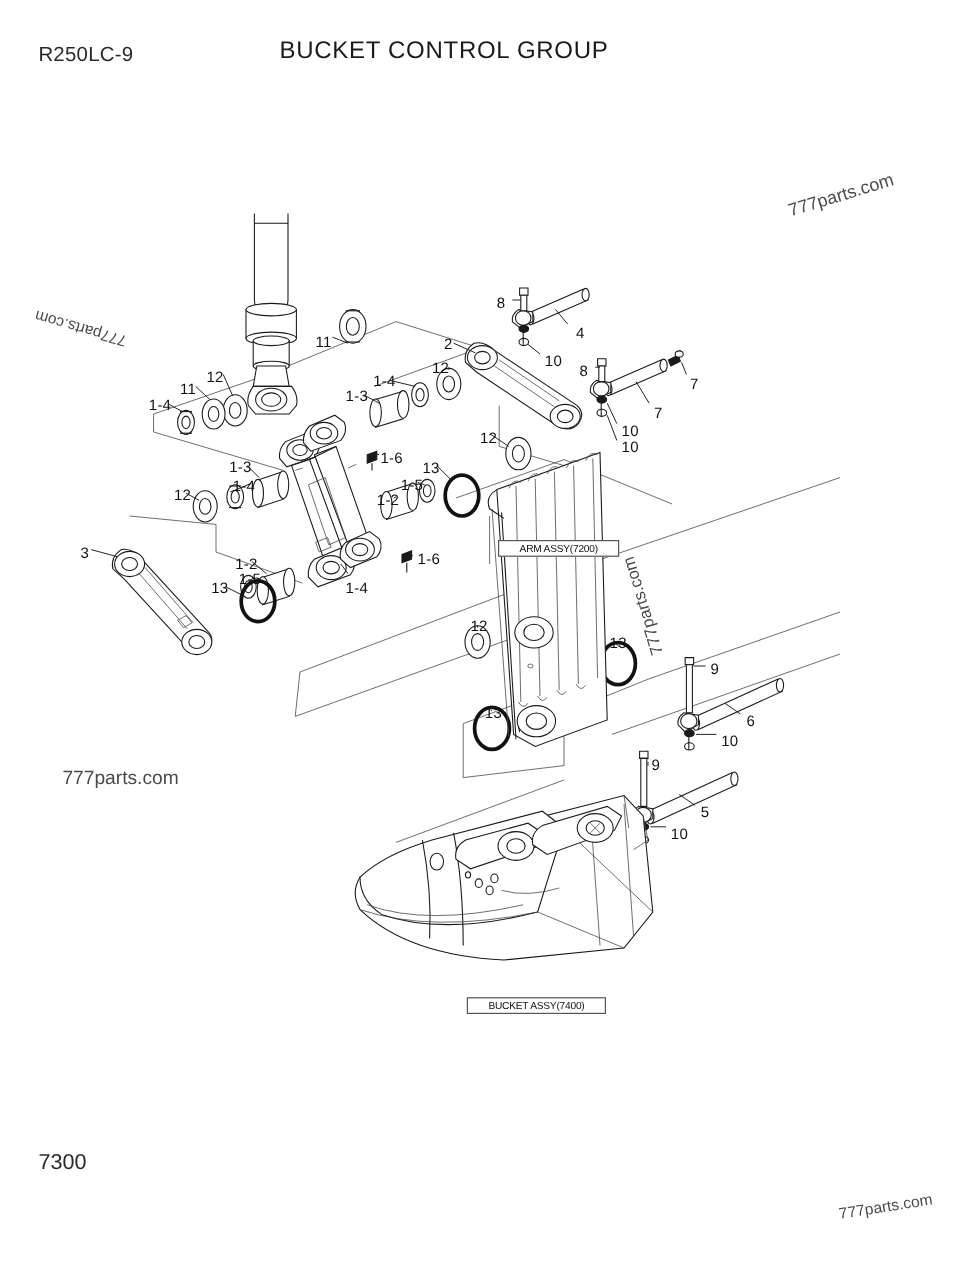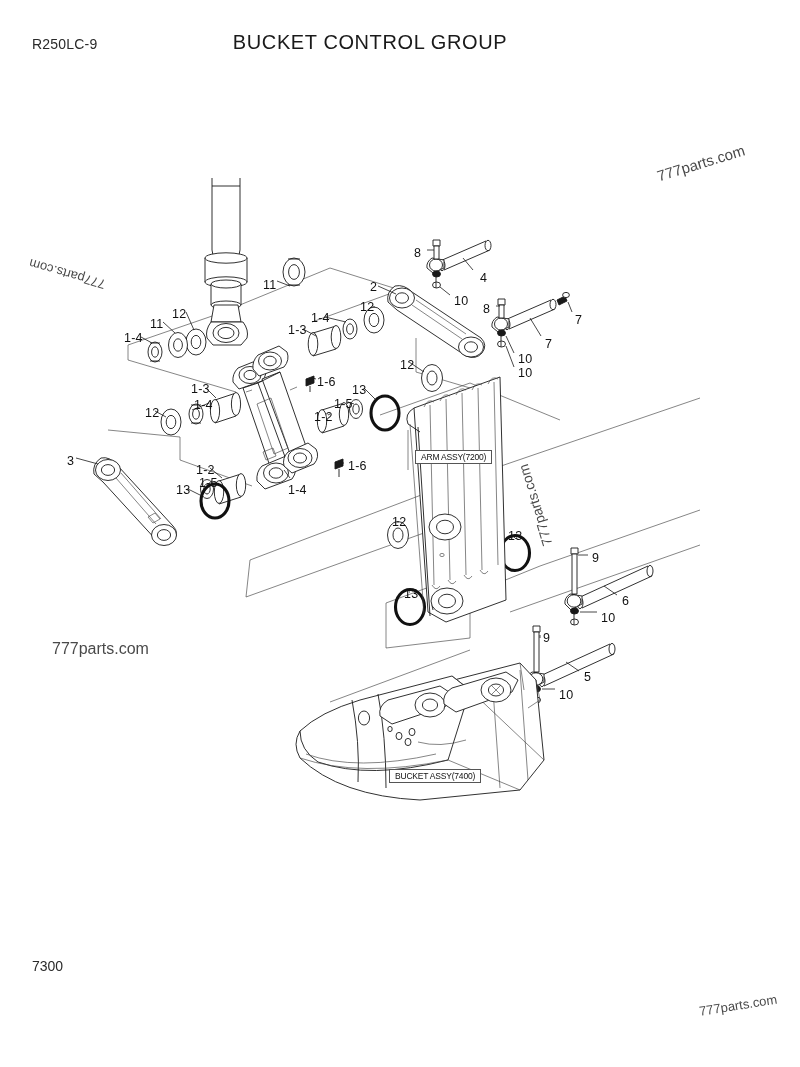--- a/index.html
+++ b/index.html
@@ -3,27 +3,27 @@
 <meta charset="utf-8">
 <title>Parts Diagram</title>
 <style>
   html,body{margin:0;padding:0;background:#ffffff;}
   body{width:800px;height:1067px;position:relative;overflow:hidden;
        font-family:"Liberation Sans", sans-serif;color:#1a1a1a;}
 
   #page{position:absolute;left:0;top:0;width:800px;height:1067px;background:#fff;}
 
   
-  .model-no{position:absolute;left:32px;top:36px;font-size:14px;letter-spacing:.2px;color:#2a2a2a;}
+  .model-no{position:absolute;left:32px;top:36px;font-size:17px;letter-spacing:.2px;color:#2a2a2a;}
   .sheet-title{position:absolute;left:0;top:31px;width:800px;text-align:center;
                font-size:20px;letter-spacing:.6px;color:#1a1a1a;
                transform:translateX(-30px);}
 
   
-  .sheet-code{position:absolute;left:32px;top:958px;font-size:14px;color:#2a2a2a;}
+  .sheet-code{position:absolute;left:32px;top:958px;font-size:18px;color:#2a2a2a;}
 
   
   .wm{position:absolute;font-size:14px;color:#3a3a3a;white-space:nowrap;
       font-family:"Liberation Sans", sans-serif;opacity:.92;}
   .wm-a{left:655px;top:168px;transform:rotate(-17deg);transform-origin:left top;font-size:15px;}
   .wm-b{left:103px;top:292px;transform:rotate(196deg);transform-origin:left top;font-size:13px;}
   .wm-c{left:52px;top:640px;font-size:16px;}
   .wm-d{left:540px;top:548px;transform:rotate(253deg);transform-origin:left top;font-size:14px;}
   .wm-e{left:698px;top:1004px;transform:rotate(-9deg);transform-origin:left top;font-size:13px;}
 
@@ -37,21 +37,21 @@
   .fill-w{fill:#ffffff;}
   .oring{stroke:#111;stroke-width:3.1;fill:none;}
   .solid{fill:#1a1a1a;}
 
   
   .cal{position:absolute;font-size:12.5px;color:#111;white-space:nowrap;
        letter-spacing:.2px;}
 
   
   .tag{position:absolute;font-size:8.5px;letter-spacing:-.2px;color:#111;
-       border:1px solid #555;padding:1px 5px;background:#fff;white-space:nowrap;
+       border:1px solid #555;padding:1px 17px;background:#fff;white-space:nowrap;
        font-family:"Liberation Sans", sans-serif;}
 </style>
 </head>
 <body>
 
 <div id="page">
 
   <div class="model-no">R250LC-9</div>
   <div class="sheet-title">BUCKET CONTROL GROUP</div>
 
@@ -377,21 +377,21 @@
       <path d="M617,595 L604,586"></path>
       <path d="M597,612 L580,612"></path>
       <path d="M409,592 L410,592"></path>
       <path d="M540,635 L540,638"></path>
       <path d="M579,671 L566,662"></path>
       <path d="M555,689 L542,689"></path>
     </g>
   </svg>
 
   <div class="tag" style="left:415px;top:450px;">ARM ASSY(7200)</div>
-  <div class="tag" style="left:389px;top:769px;">BUCKET ASSY(7400)</div>
+  <div class="tag" style="left:389px;top:831px;">BUCKET ASSY(7400)</div>
 
   <div id="callout-layer">
       <div class="cal" style="left: 263px; top: 278px;">11</div>
       <div class="cal" style="left: 172px; top: 307px;">12</div>
       <div class="cal" style="left: 150px; top: 317px;">11</div>
       <div class="cal" style="left: 124px; top: 331px;">1-4</div>
       <div class="cal" style="left: 288px; top: 323px;">1-3</div>
       <div class="cal" style="left: 311px; top: 311px;">1-4</div>
       <div class="cal" style="left: 360px; top: 300px;">12</div>
       <div class="cal" style="left: 370px; top: 280px;">2</div>

